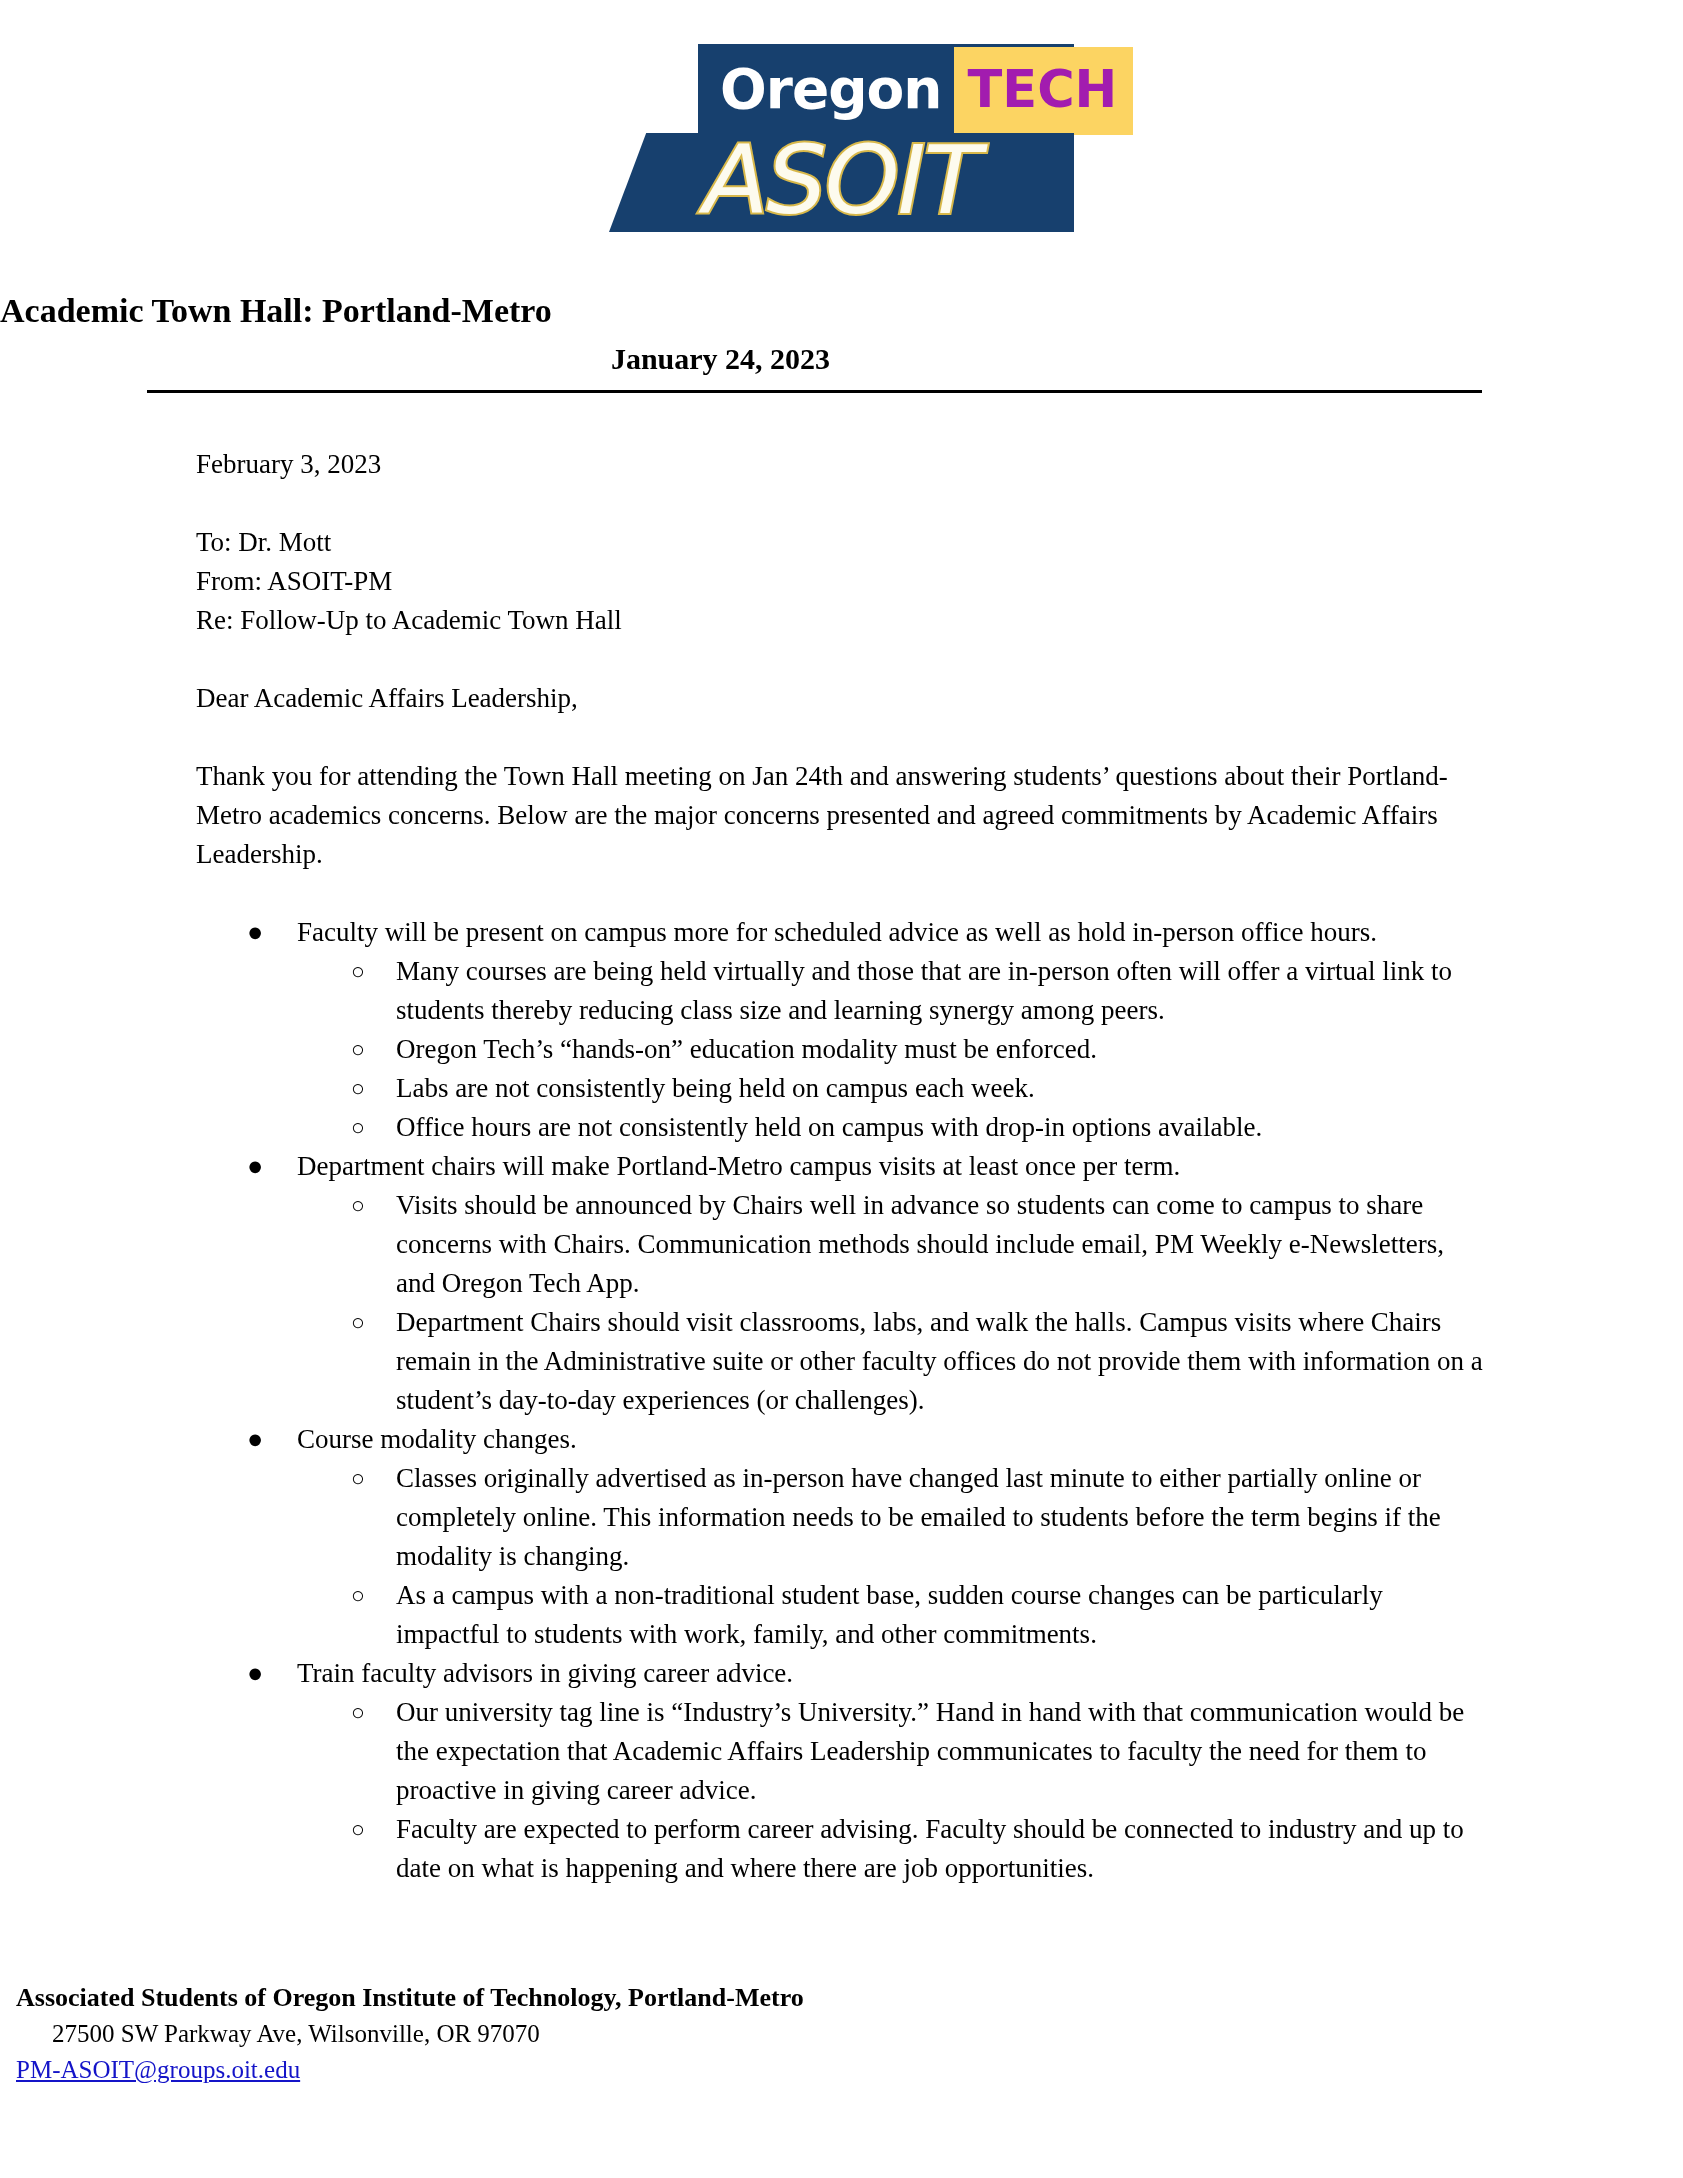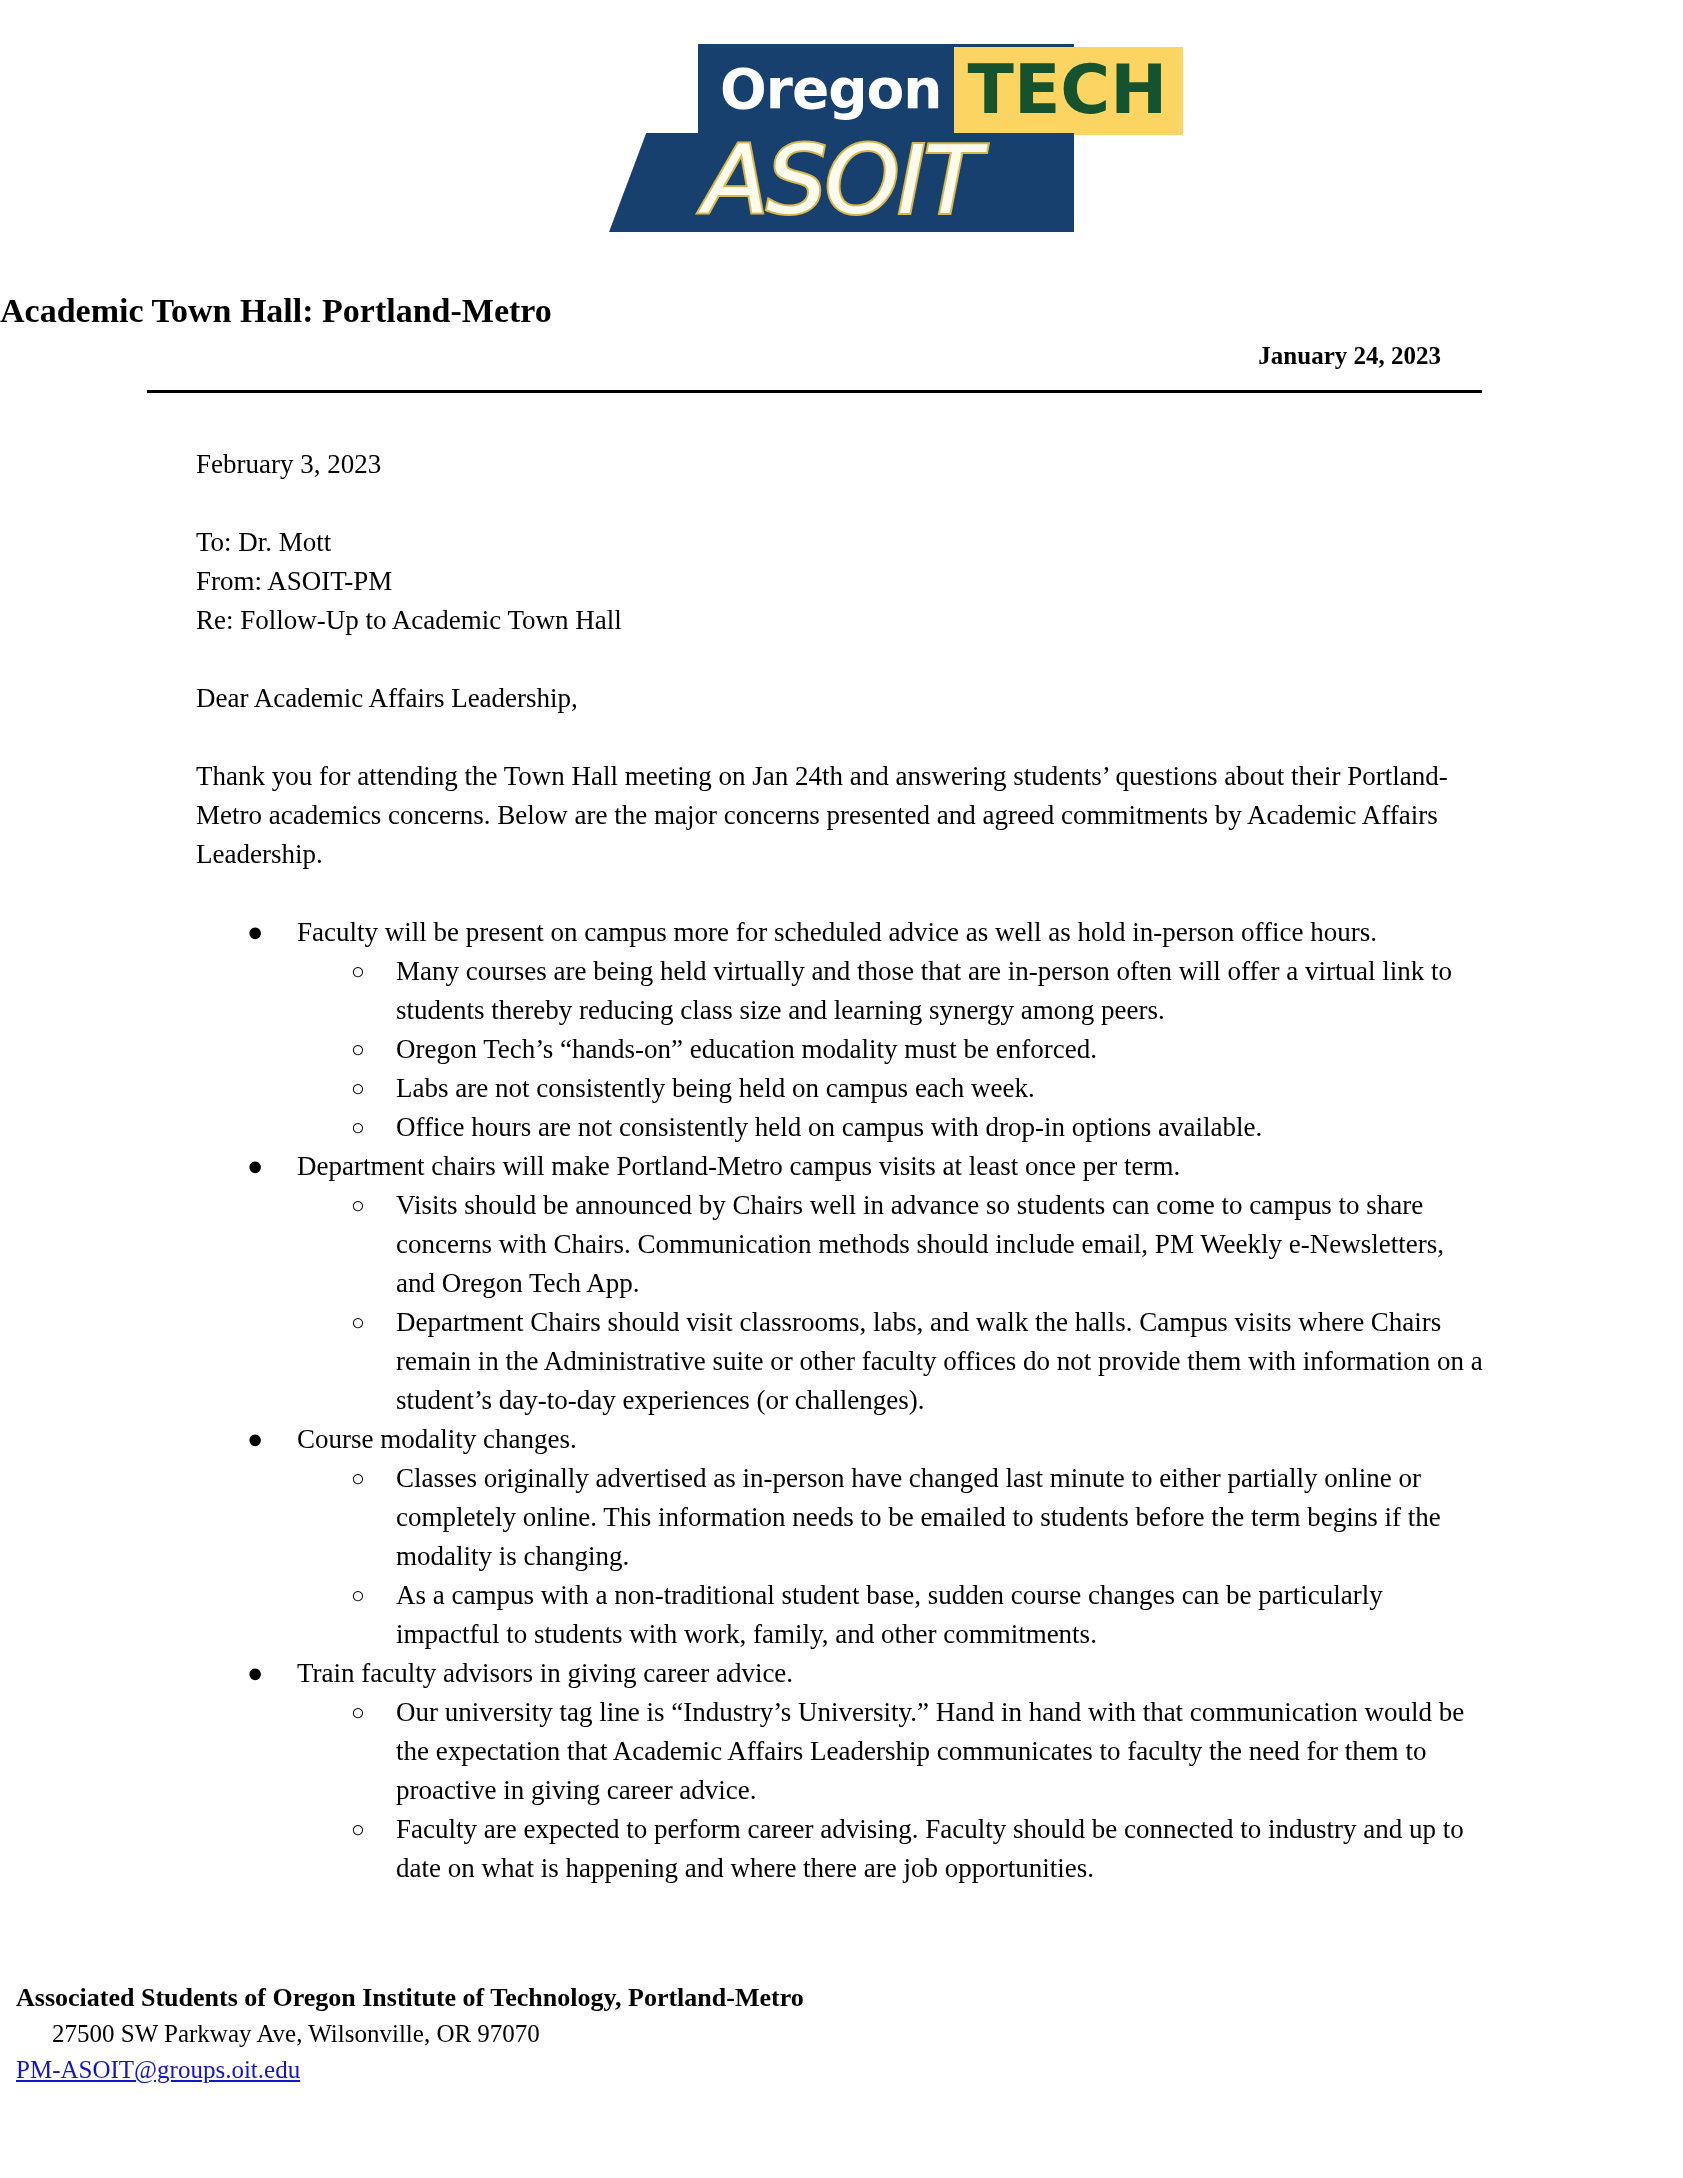--- a/index.html
+++ b/index.html
@@ -50,24 +50,24 @@
     font-family: "DejaVu Sans", sans-serif;
     font-weight: bold;
     font-size: 55px;
     line-height: 91px;
     padding: 0 12px 0 22px;
     letter-spacing: -1px;
     flex: 0 0 auto;
   }
   .logo-tech {
     background: #fcd462;
-    color: #14532d;
+    color: #a21caf;
     font-family: "DejaVu Sans", sans-serif;
     font-weight: bold;
-    font-size: 68px;
+    font-size: 51px;
     line-height: 85px;
     padding: 0 16px 0 14px;
     letter-spacing: 0px;
     flex: 0 0 auto;
     margin-top: 3px;
   }
   .logo-oregon-bg-ext {
     position: absolute;
     left: 89px;
     top: 0;
@@ -121,22 +121,22 @@
     text-align: left;
     font-size: 34px;
     font-weight: bold;
     letter-spacing: 0px;
   }
   .doc-subtitle {
     position: absolute;
     left: 0;
     top: 342px;
     width: 1441px;
-    text-align: right;
-    font-size: 25px;
+    text-align: center;
+    font-size: 30px;
     font-weight: bold;
   }
   .hrule {
     position: absolute;
     left: 147px;
     top: 390px;
     width: 1335px;
     height: 3px;
     background: #000000;
   }

